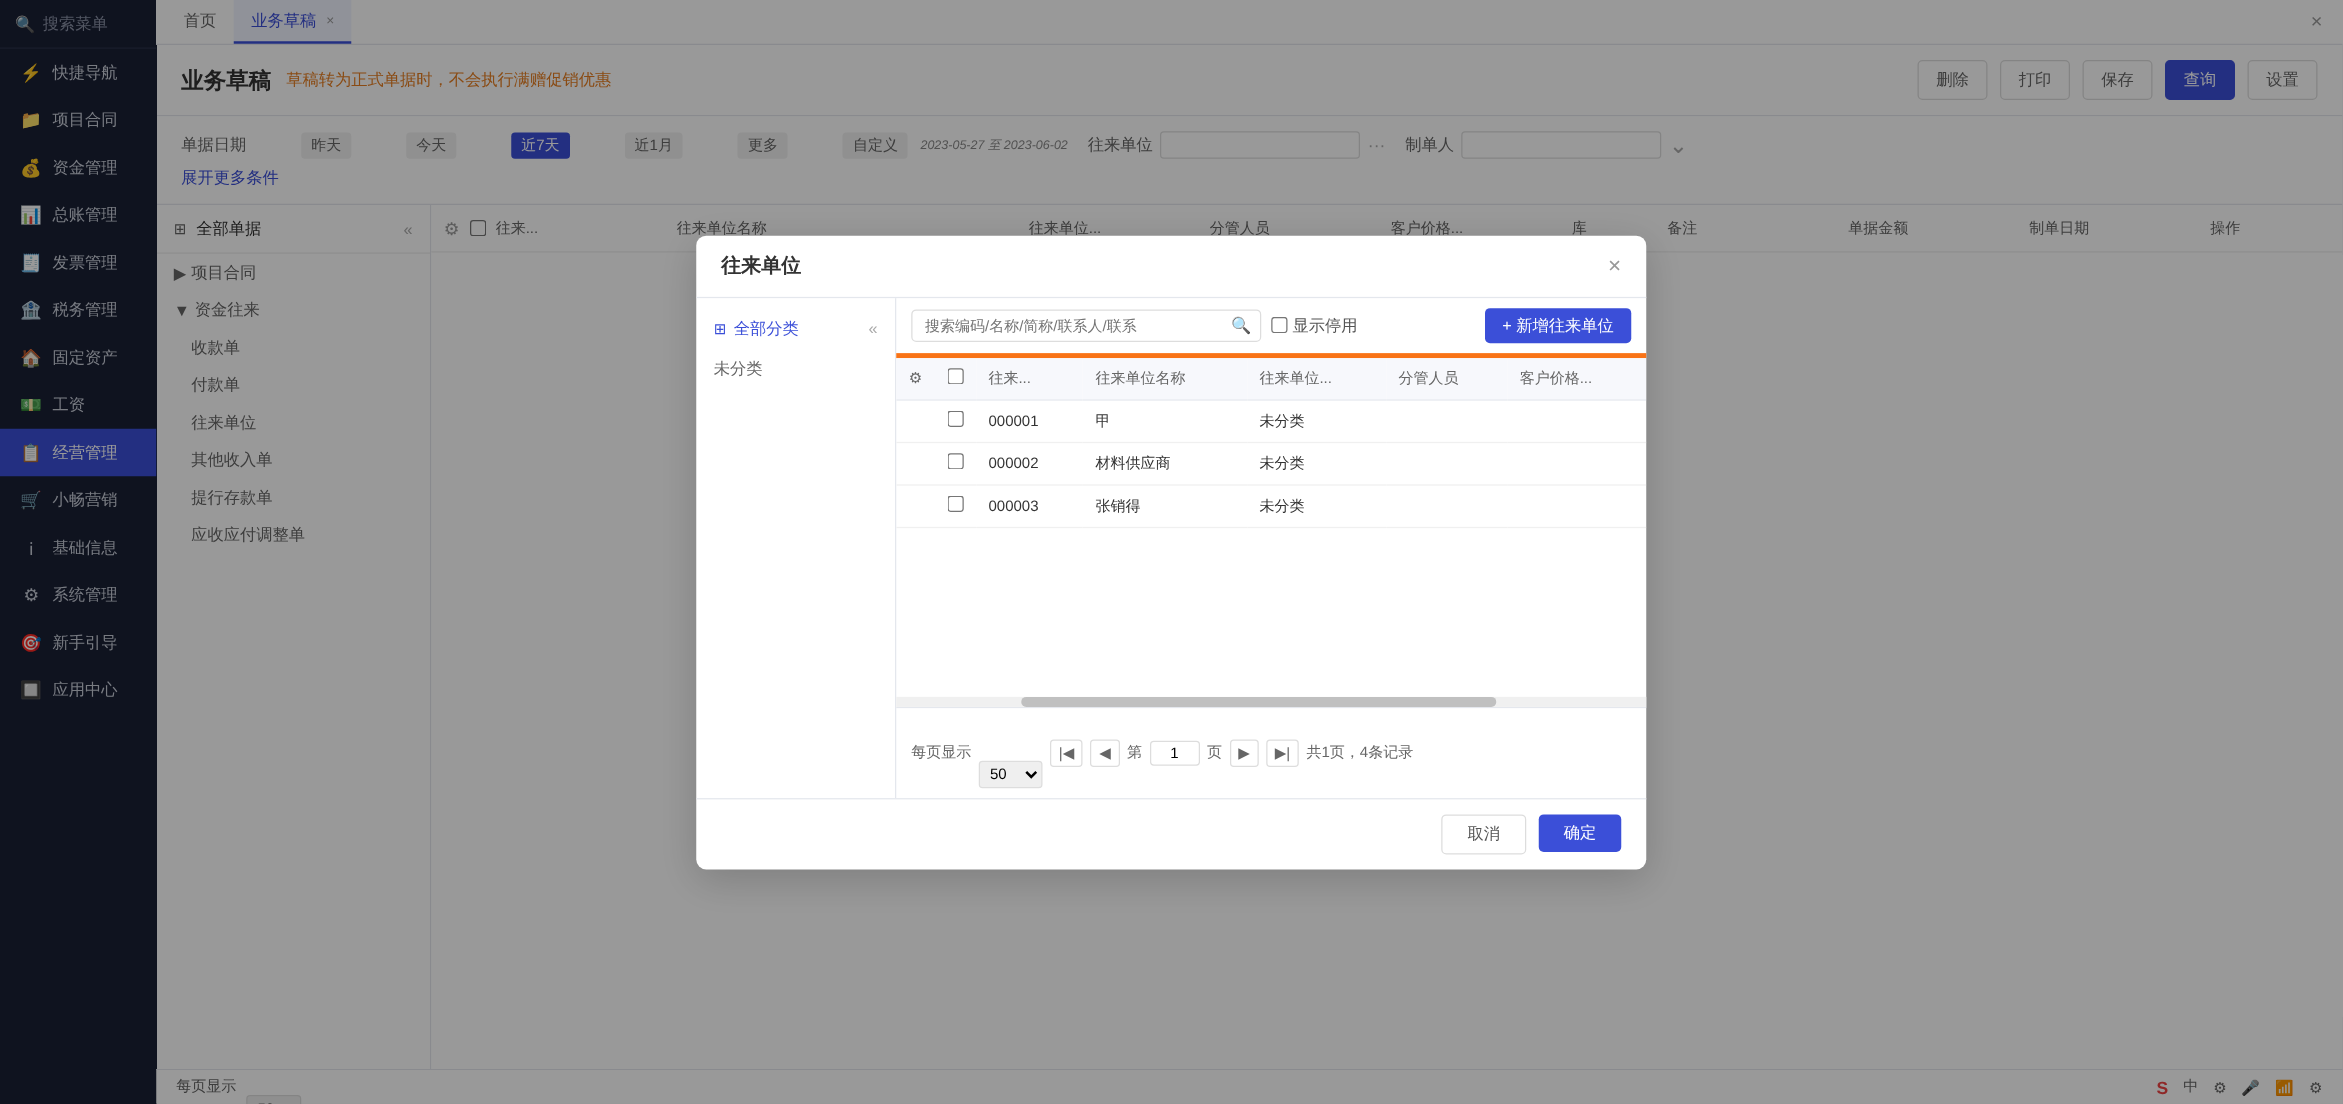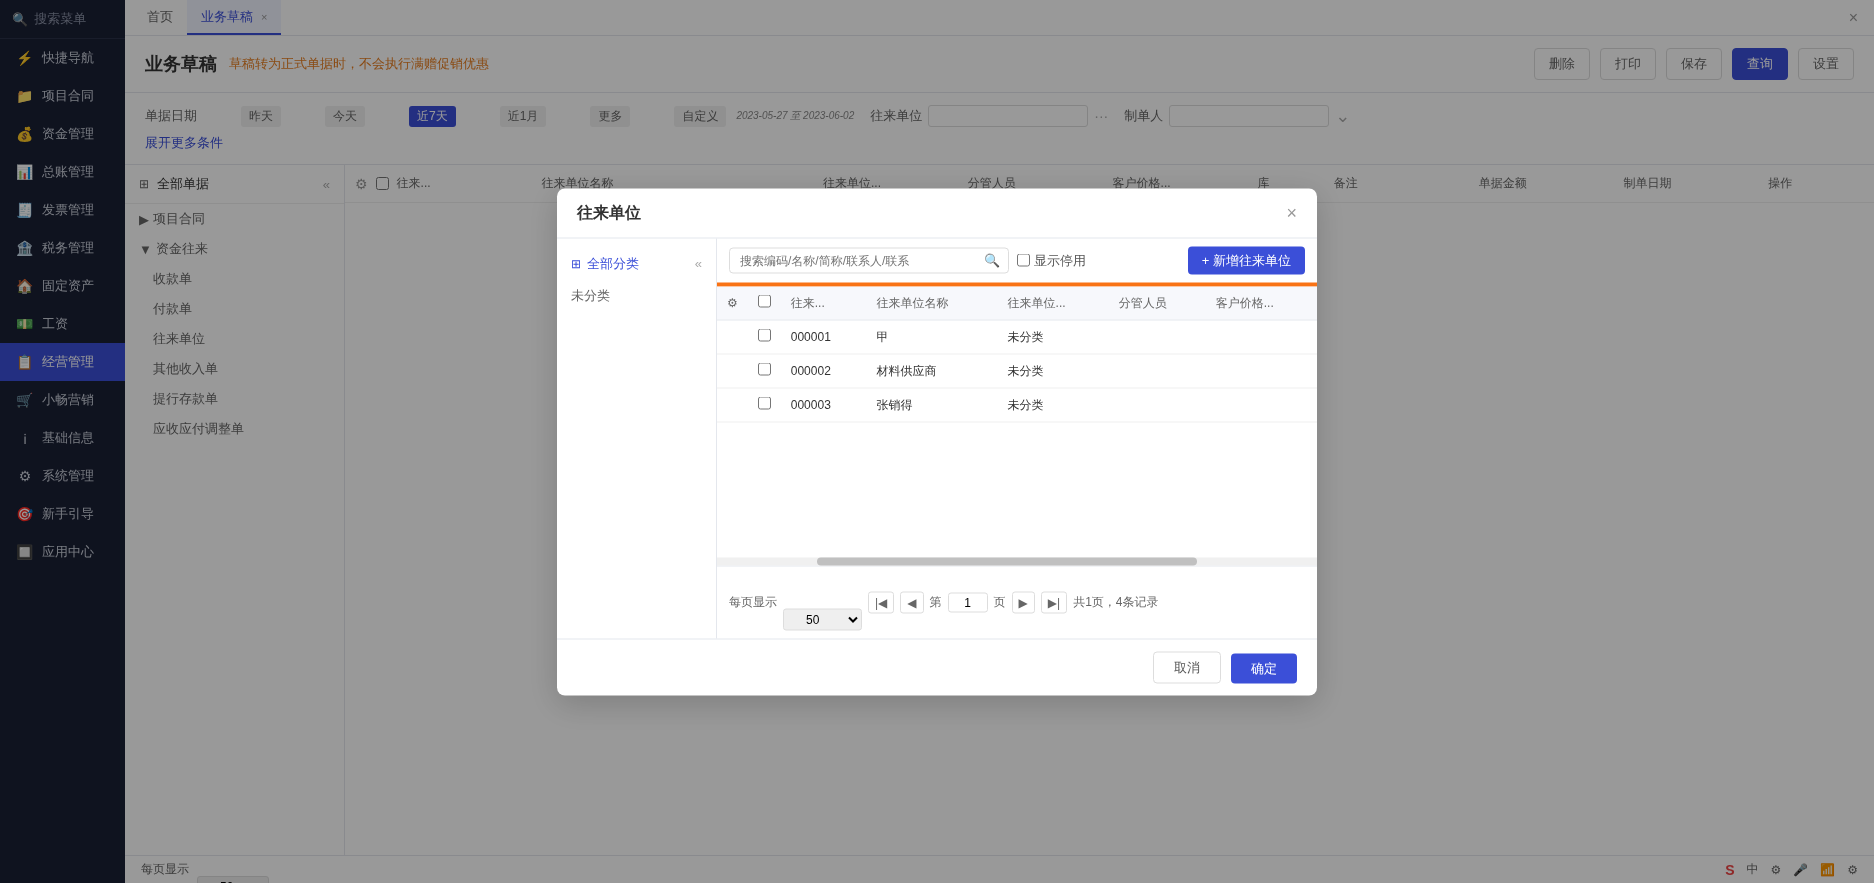--- a/index.html
+++ b/index.html
@@ -123,24 +123,24 @@
     th { background: #f7f8fc; padding: 8px 10px; text-align: left; color: #666; font-weight: 500; border-bottom: 1px solid #e4e7ed; white-space: nowrap; }
     td { padding: 8px 10px; border-bottom: 1px solid #f0f0f0; color: #333; white-space: nowrap; }
     tr.selected td { background: #dde0f8; }
     .col-settings { width: 30px; text-align: center; }
     .col-check { width: 30px; text-align: center; }
 
     
     .dialog-footer-table { padding: 8px 12px; display: flex; align-items: center; gap: 6px; border-top: 1px solid #e4e7ed; font-size: 12px; color: #666; }
     .page-btn { padding: 3px 6px; border: 1px solid #ddd; background: #fff; cursor: pointer; border-radius: 3px; font-size: 12px; color: #666; }
     .page-input { width: 40px; border: 1px solid #ddd; border-radius: 3px; padding: 2px 4px; text-align: center; font-size: 12px; }
-    .per-page-select { border: 1px solid #ddd; border-radius: 3px; padding: 2px 18px; font-size: 12px; margin-top: 34px; }
-
-    
-    .dialog-actions { padding: 12px 20px; border-top: 1px solid #e4e7ed; display: flex; align-items: flex-end; justify-content: flex-end; gap: 10px; }
+    .per-page-select { border: 1px solid #ddd; border-radius: 3px; padding: 2px 4px; font-size: 12px; margin-top: 34px; }
+
+    
+    .dialog-actions { padding: 12px 20px; border-top: 1px solid #e4e7ed; display: flex; align-items: flex-start; justify-content: flex-end; gap: 10px; }
     .btn-cancel { padding: 6px 20px; border: 1px solid #ddd; background: #fff; color: #555; border-radius: 4px; font-size: 13px; cursor: pointer; }
     .btn-confirm { padding: 6px 20px; background: #3b4fd8; color: #fff; border: none; border-radius: 4px; font-size: 13px; cursor: pointer; }
 
     
     .scrollbar-area { height: 8px; background: #f0f0f0; position: relative; }
     .scrollbar-thumb { height: 8px; background: #c0c0c0; border-radius: 4px; position: absolute; left: 100px; width: 380px; }
 
     
     .statusbar { position: fixed; bottom: 0; left: 125px; right: 0; height: 28px; background: #fff; border-top: 1px solid #e4e7ed; display: flex; align-items: center; padding: 0 16px; font-size: 12px; color: #666; gap: 8px; }
     .statusbar-right { margin-left: auto; display: flex; align-items: center; gap: 12px; }

